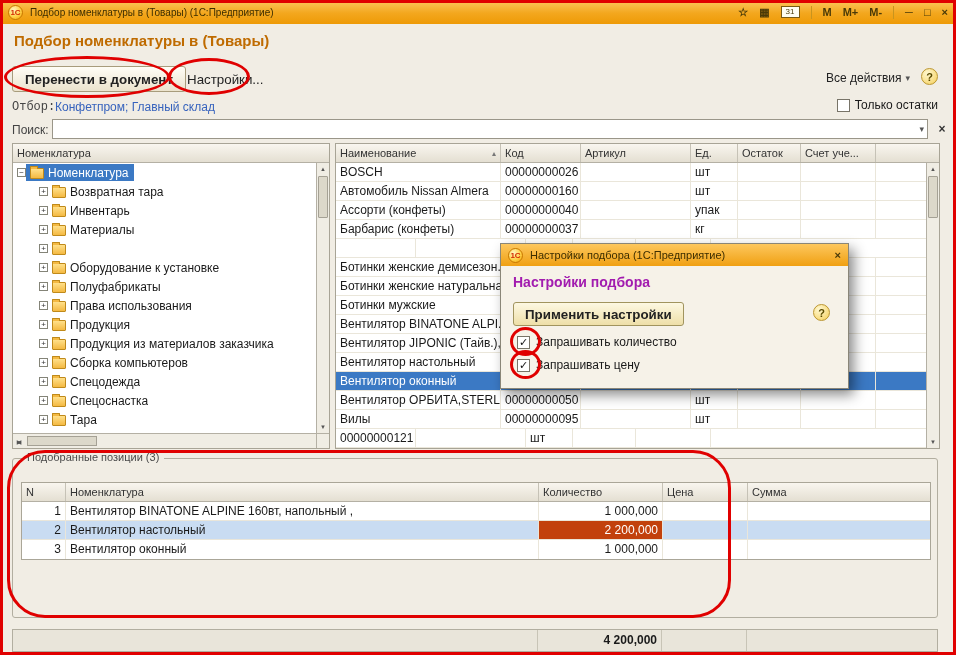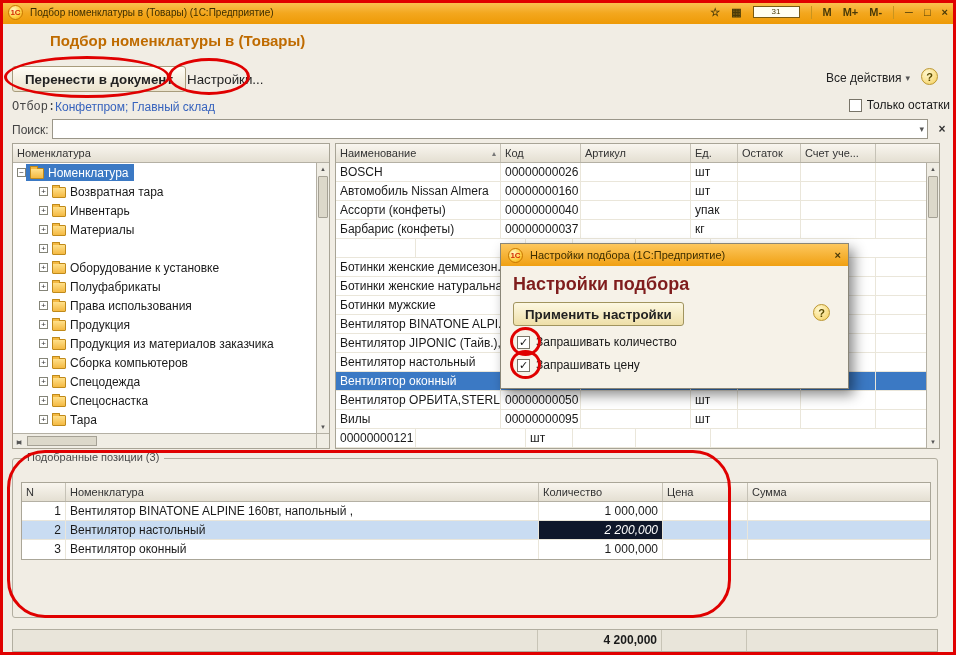--- a/index.html
+++ b/index.html
@@ -19,44 +19,44 @@
   }
   .logo{
     width:15px;height:15px;border-radius:50%;flex:none;
     background:radial-gradient(circle at 35% 30%,#fff6c0,#ffd24a 55%,#f0a000);
     border:1px solid #c87800;color:#d42a00;font-size:8px;font-weight:bold;
     display:flex;align-items:center;justify-content:center;margin-right:7px;
   }
   .title-text{ font-size:10px; flex:1; white-space:nowrap; overflow:hidden; }
   .win-controls{ display:flex; align-items:center; gap:11px; font-size:11px; font-weight:bold; color:#4a3a08;}
   .win-btn{ cursor:default; line-height:14px; }
-  .cal{ border:1px solid #7a5a10; background:#fffef2; font-size:8px; font-weight:normal; padding:1px 18px; line-height:8px; }
+  .cal{ border:1px solid #7a5a10; background:#fffef2; font-size:8px; font-weight:normal; padding:1px 4px; line-height:8px; }
   .sep{ width:1px; height:13px; background:#c8941e; }
   
-  .page-title{ position:absolute; left:14px; top:32px; font-size:15px; font-weight:bold; color:#bf6b00; white-space:nowrap;margin-left:36px;}
+  .page-title{ position:absolute; left:14px; top:32px; font-size:15px; font-weight:bold; color:#bf6b00; white-space:nowrap;}
   .btn{
     position:absolute; display:flex; align-items:center; justify-content:center;
     background:linear-gradient(#fffdf6,#ebe3cd); border:1px solid #a89c7c; border-radius:3px;
     font-weight:bold; color:#222; white-space:nowrap;
   }
   #btn-transfer{ left:12px; top:66px; height:26px; padding:0 12px; }
   #btn-settings{ left:180px; top:68px; height:22px; padding:0 6px; background:transparent; border:1px solid transparent; font-weight:normal; }
   .all-actions{ position:absolute; right:46px; top:71px; display:flex; align-items:center; gap:4px; color:#222; white-space:nowrap;}
   .dd-arrow{ font-size:9px; color:#555; }
   .help-circle{
     width:17px;height:17px;border-radius:50%;
     background:radial-gradient(circle at 35% 30%,#fff8d0,#f5cf5a);
     border:1px solid #bb9630;color:#5a4a00;font-weight:bold;font-size:11px;
     display:flex;align-items:center;justify-content:center;
   }
   #help-main{ position:absolute; right:18px; top:68px; }
   
   .filter-label{ position:absolute; left:12px; top:100px; color:#444;font-family:Liberation Mono, monospace; }
   .filter-value{ position:absolute; left:55px; top:100px; color:#3763bd; white-space:nowrap;}
-  .only-stock{ position:absolute; right:6px; top:98px; display:flex; align-items:center; gap:5px; }
+  .only-stock{ position:absolute; right:18px; top:98px; display:flex; align-items:center; gap:5px; }
   .checkbox{
     width:13px;height:13px;background:#fff;border:1px solid #787468;flex:none;
     display:flex;align-items:center;justify-content:center;font-size:11px;color:#111;line-height:11px;
   }
   .search-label{ position:absolute; left:12px; top:123px; color:#444; }
   .search-wrap{ position:absolute; left:52px; top:119px; width:876px; height:20px; }
   .search-wrap input{
     width:100%; height:100%; border:1px solid #9a9689; background:#fff;
     font-family:"Liberation Sans",sans-serif; font-size:12px; padding:0 20px 0 4px; outline:none;
   }
@@ -118,41 +118,41 @@
   .prow.sel{ background:#3b79c4; color:#fff; }
   .pc{ border-right:1px solid #eae6da; padding:0 4px; overflow:hidden; white-space:nowrap; }
   .pc.w-fill{ border-right:none; }
   
   #dialog{ position:absolute; left:500px; top:243px; width:349px; height:146px;
     background:#f6f2e8; border:1px solid #8a8678; box-shadow:5px 6px 12px rgba(0,0,0,0.45); z-index:40; }
   .dialog-titlebar{ position:absolute; left:0; top:0; right:0; height:22px;
     background:linear-gradient(180deg,#fdc75e,#f0a012); display:flex; align-items:center;
     padding:0 7px; color:#3d2e00; font-size:11px; }
   .dialog-close{ margin-left:auto; font-weight:bold; color:#4a3a08; }
-  .dialog-heading{ position:absolute; left:12px; top:30px; font-size:18px; font-weight:bold; color:#7f1d1d; }
+  .dialog-heading{ position:absolute; left:12px; top:30px; font-size:14px; font-weight:bold; color:#a21caf; }
   #btn-apply{ left:12px; top:58px; height:24px; padding:0 11px;
     background:linear-gradient(#fdf8e2,#eedfa8); border:1px solid #a1945e; }
   .dialog-help{ position:absolute; right:18px; top:60px; }
   .cb-row{ position:absolute; left:16px; display:flex; align-items:center; gap:6px; white-space:nowrap; }
   #cb1{ top:91px; } #cb2{ top:114px; }
   
   #picked-group{ position:absolute; left:12px; top:458px; width:926px; height:160px;
     border:1px solid #b2aea0; border-radius:3px; }
   #picked-title{ position:absolute; left:9px; top:-8px; background:#f1ede4; padding:0 5px;
     color:#4a4a4a; font-size:11px; white-space:nowrap; }
   #picked-table{ position:absolute; left:8px; top:23px; width:910px; background:#fff; border:1px solid #aaa698; }
   .picked-header{ display:flex; height:19px; background:linear-gradient(#f9f6ef,#e4dfd2);
     border-bottom:1px solid #b4b0a4; font-size:11px; color:#333; }
   .krow{ display:flex; height:19px; line-height:18px; border-bottom:1px solid #eae6da; background:#fff; }
   .krow:last-child{ border-bottom:none; }
   .krow.sel{ background:#c9dcf2; }
   .kc{ border-right:1px solid #eae6da; padding:0 4px; overflow:hidden; white-space:nowrap; }
   .kc.w-sum{ border-right:none; }
   .kc.w-n, .kc.w-qty{ text-align:right; }
-  .kc.focus{ background:#0f172a; color:#fff;font-style:italic; }
+  .kc.focus{ background:#c2410c; color:#fff; }
   
   #footer-strip{ position:absolute; left:12px; top:629px; width:926px; height:23px;
     background:#e9e5da; border:1px solid #b2aea0; display:flex; }
   .fc{ height:100%; border-right:1px solid #c8c4b6; }
   .fc.first{ width:525px; } .fc.qty{ width:124px; text-align:right; font-weight:bold;
     line-height:20px; padding:0 4px; }
   .fc.price{ width:85px; } .fc.sum{ flex:1; border-right:none; }
   
   .anno{ position:absolute; border:3px solid #e00000; pointer-events:none; z-index:90; }
   #anno-frame{ left:0; top:0; width:956px; height:655px; }

